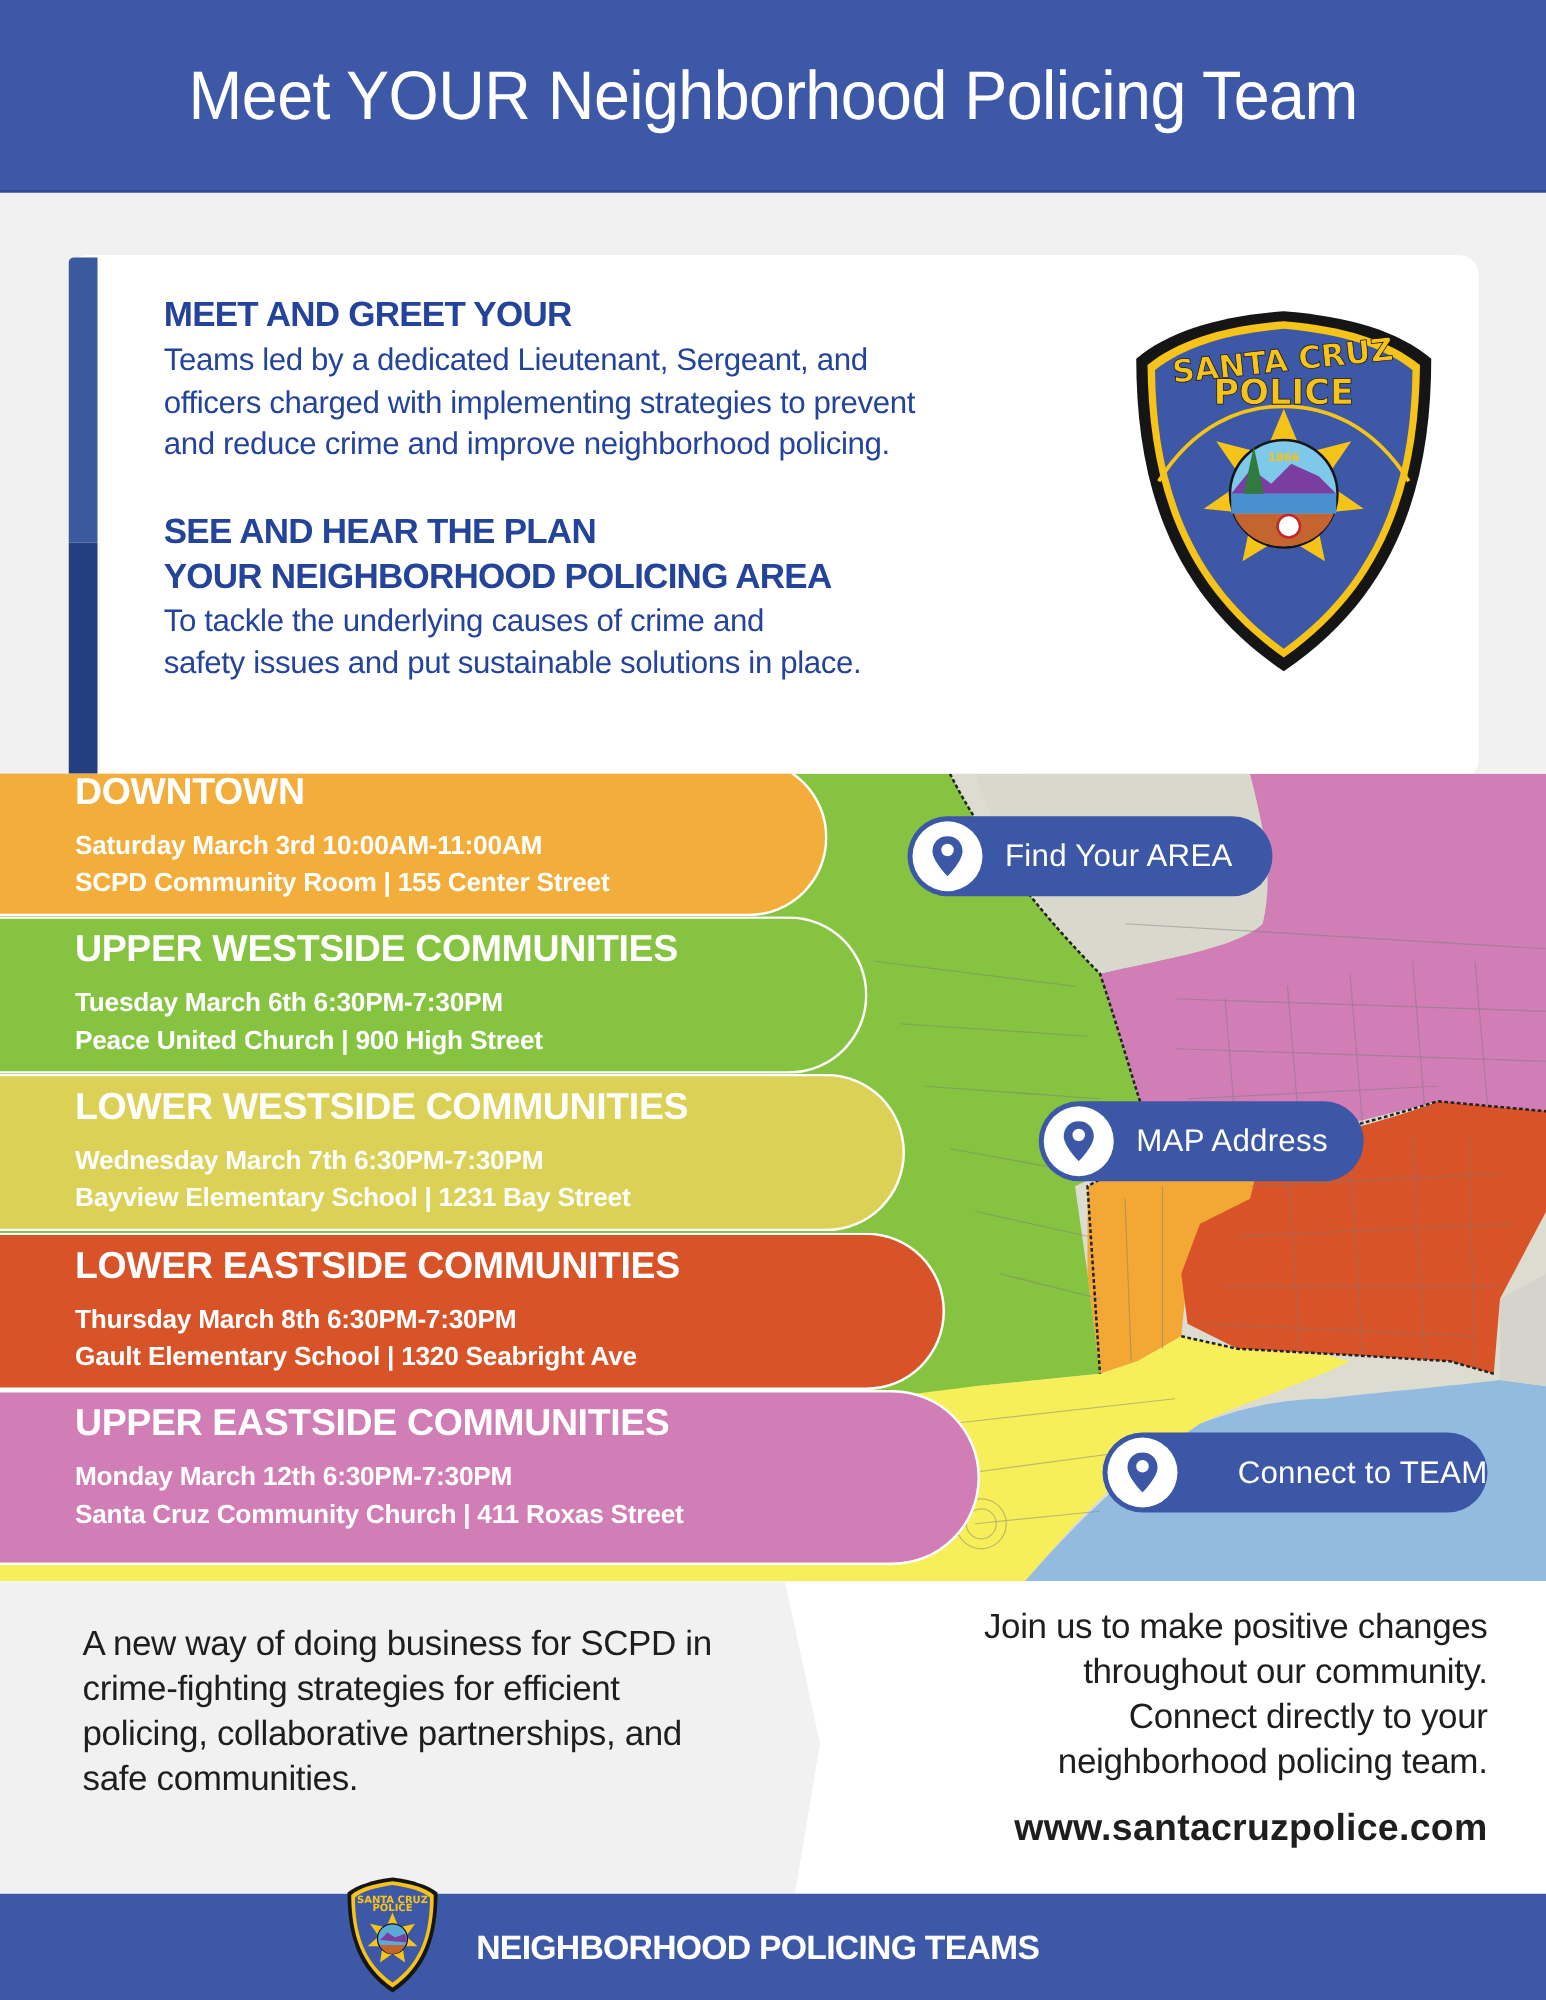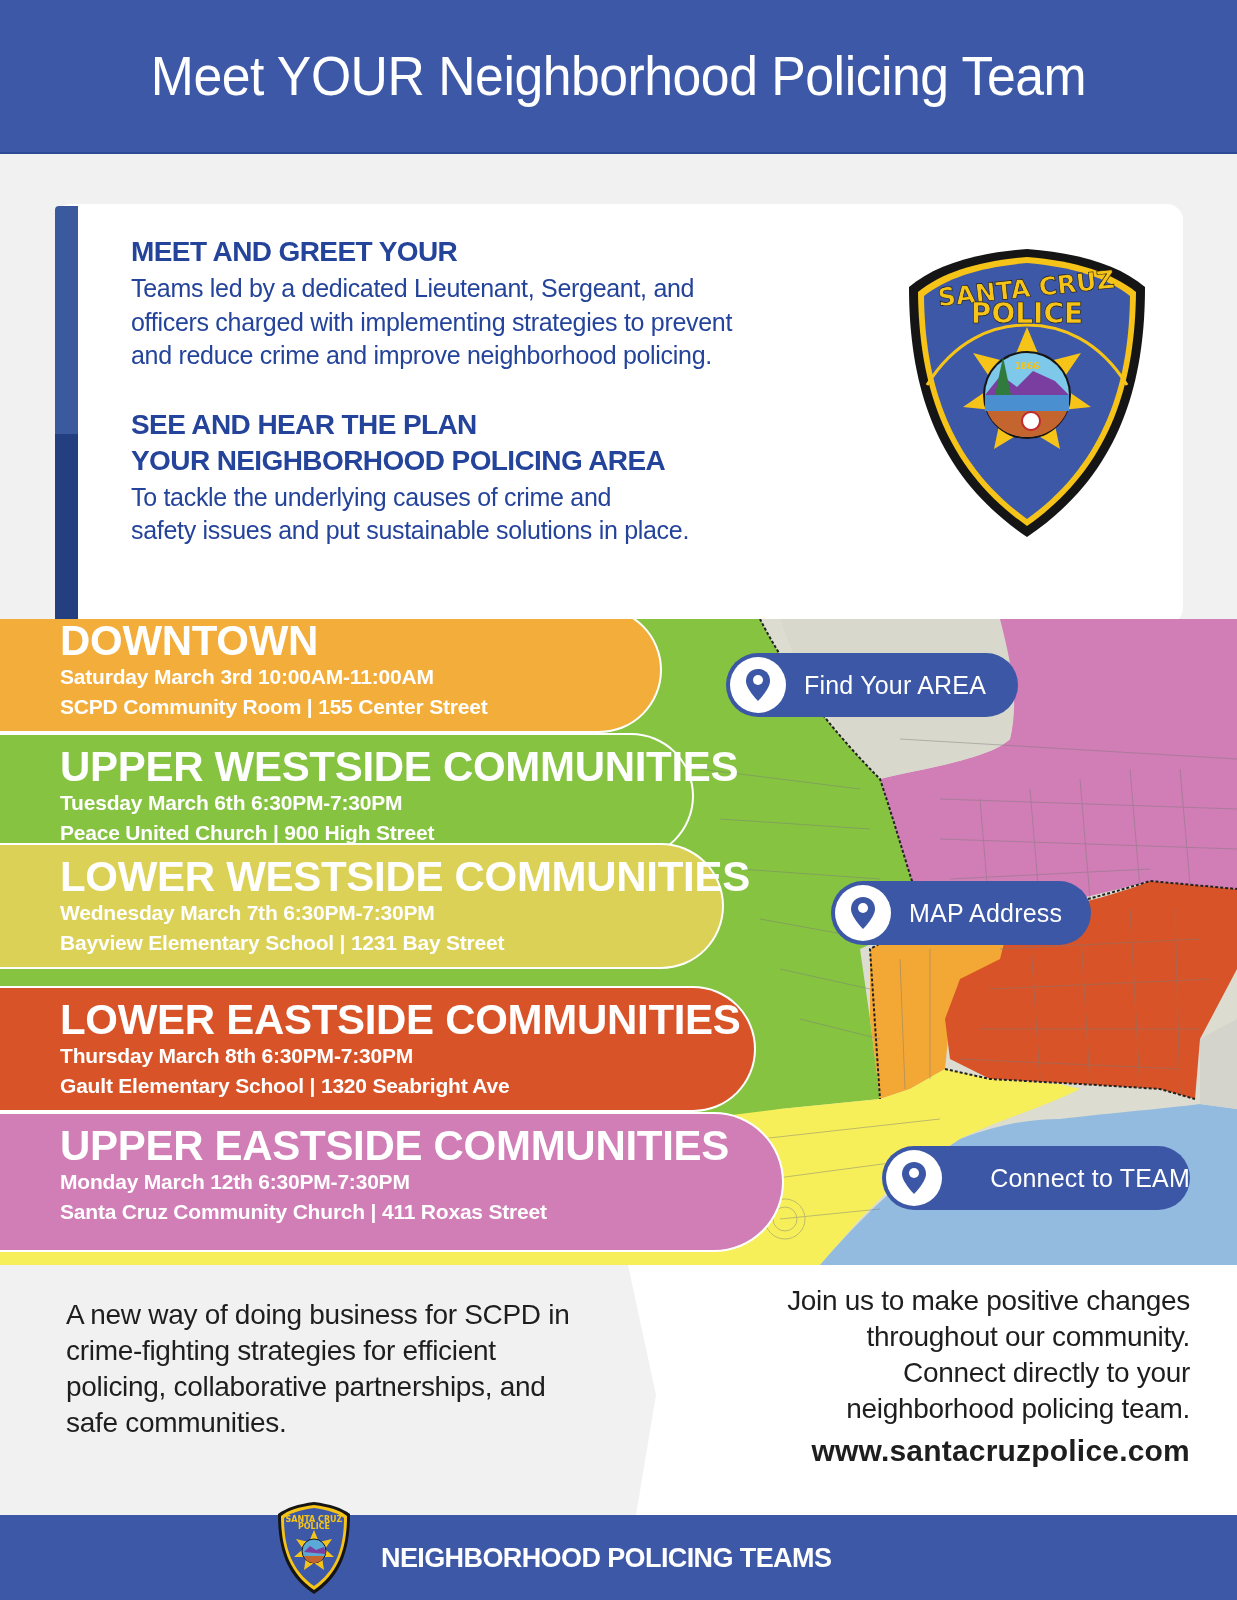--- a/index.html
+++ b/index.html
@@ -15,34 +15,34 @@
   .intro-text h2 { margin: 0; font-size: 28px; line-height: 36px; font-weight: 700; letter-spacing: -0.6px; transform-origin: left; }
   .intro-text p { margin: 2px 0 0 0; font-size: 25px; line-height: 33.5px; font-weight: 400; letter-spacing: -0.3px; }
   .intro-text .block2 { margin-top: 34px; }
 
   .badge-large { position: absolute; left: 905px; top: 245px; width: 245px; height: 296px; }
 
   .map-area { position: absolute; left: 0; top: 619px; width: 1237px; height: 646px; background: #dcdcd2; overflow: hidden; }
   .map-area svg.map { position: absolute; left: 0; top: 0; }
 
   .event-pill { position: absolute; left: 0; height: 126px; border: 2px solid #ffffff; border-left: none; border-radius: 0 63px 63px 0; box-sizing: border-box; color: #ffffff; }
-  .event-pill .title { position: absolute; left: 60px; top: 8px; font-size: 42px; font-weight: 700; letter-spacing: -0.3px; white-space: nowrap; }
+  .event-pill .title { position: absolute; left: 60px; top: 8px; font-size: 30px; font-weight: 700; letter-spacing: -0.3px; white-space: nowrap; }
   .event-pill .when { position: absolute; left: 60px; top: 56px; font-size: 21px; font-weight: 700; white-space: nowrap; letter-spacing: -0.2px; }
   .event-pill .where { position: absolute; left: 60px; top: 86px; font-size: 21px; font-weight: 700; white-space: nowrap; letter-spacing: -0.2px; }
 
   .map-button { position: absolute; height: 64px; background: #3b57a6; border-radius: 32px; display: flex; align-items: center; color: #ffffff; font-size: 25px; box-sizing: border-box; padding-left: 4px; cursor: pointer; }
   .map-button .pin { width: 56px; height: 56px; border-radius: 50%; background: #ffffff; display: flex; align-items: center; justify-content: center; margin-right: 18px; flex-shrink: 0; }
   .map-button .label { white-space: nowrap; letter-spacing: 0.2px; }
 
   .bottom-left { position: absolute; left: 0; top: 1265px; width: 660px; height: 250px; }
   .bottom-left svg { position: absolute; left: 0; top: 0; }
   .bottom-left p { position: absolute; left: 66px; top: 32px; margin: 0; font-size: 28px; line-height: 36px; color: #1e1e1e; letter-spacing: -0.3px; width: 520px; }
   .bottom-right { position: absolute; left: 690px; top: 1283px; width: 500px; text-align: right; color: #1e1e1e; }
   .bottom-right p { margin: 0; font-size: 28px; line-height: 36px; letter-spacing: -0.3px; }
-  .bottom-right .url { margin-top: 6px; font-size: 30px; font-weight: 700; letter-spacing: 0.2px; }
+  .bottom-right .url { margin-top: 18px; font-size: 30px; font-weight: 700; letter-spacing: 0.2px; }
 
   .footer { position: absolute; left: 0; top: 1515px; width: 1237px; height: 85px; background: #3d58a7; }
   .footer .badge-small { position: absolute; left: 274px; top: -15px; width: 80px; height: 96px; }
   .footer .footer-title { position: absolute; left: 381px; top: 28px; color: #ffffff; font-size: 27px; font-weight: 700; letter-spacing: -0.6px; }
 </style>
 </head>
 <body>
 
 <div class="header">
   <h1>Meet YOUR Neighborhood Policing Team</h1>
@@ -134,21 +134,21 @@
   <div class="event-pill" style="top:-12px; width:662px; background:#f3ad3b;">
     <div class="title">DOWNTOWN</div>
     <div class="when">Saturday March 3rd 10:00AM-11:00AM</div>
     <div class="where">SCPD Community Room  |  155 Center Street</div>
   </div>
   <div class="event-pill" style="top:114px; width:694px; background:#86c341;">
     <div class="title">UPPER WESTSIDE COMMUNITIES</div>
     <div class="when">Tuesday March 6th 6:30PM-7:30PM</div>
     <div class="where">Peace United Church  |  900 High Street</div>
   </div>
-  <div class="event-pill" style="top:224px; width:724px; background:#dcd157;">
+  <div class="event-pill" style="top:240px; width:724px; background:#dcd157;">
     <div class="title">LOWER WESTSIDE COMMUNITIES</div>
     <div class="when">Wednesday March 7th 6:30PM-7:30PM</div>
     <div class="where">Bayview Elementary School  |  1231 Bay Street</div>
   </div>
   <div class="event-pill" style="top:367px; width:756px; background:#d85428;">
     <div class="title">LOWER EASTSIDE COMMUNITIES</div>
     <div class="when">Thursday March 8th 6:30PM-7:30PM</div>
     <div class="where">Gault Elementary School  |  1320 Seabright Ave</div>
   </div>
   <div class="event-pill" style="top:493px; width:784px; height:140px; border-radius:0 70px 70px 0; background:#d17db6;">

